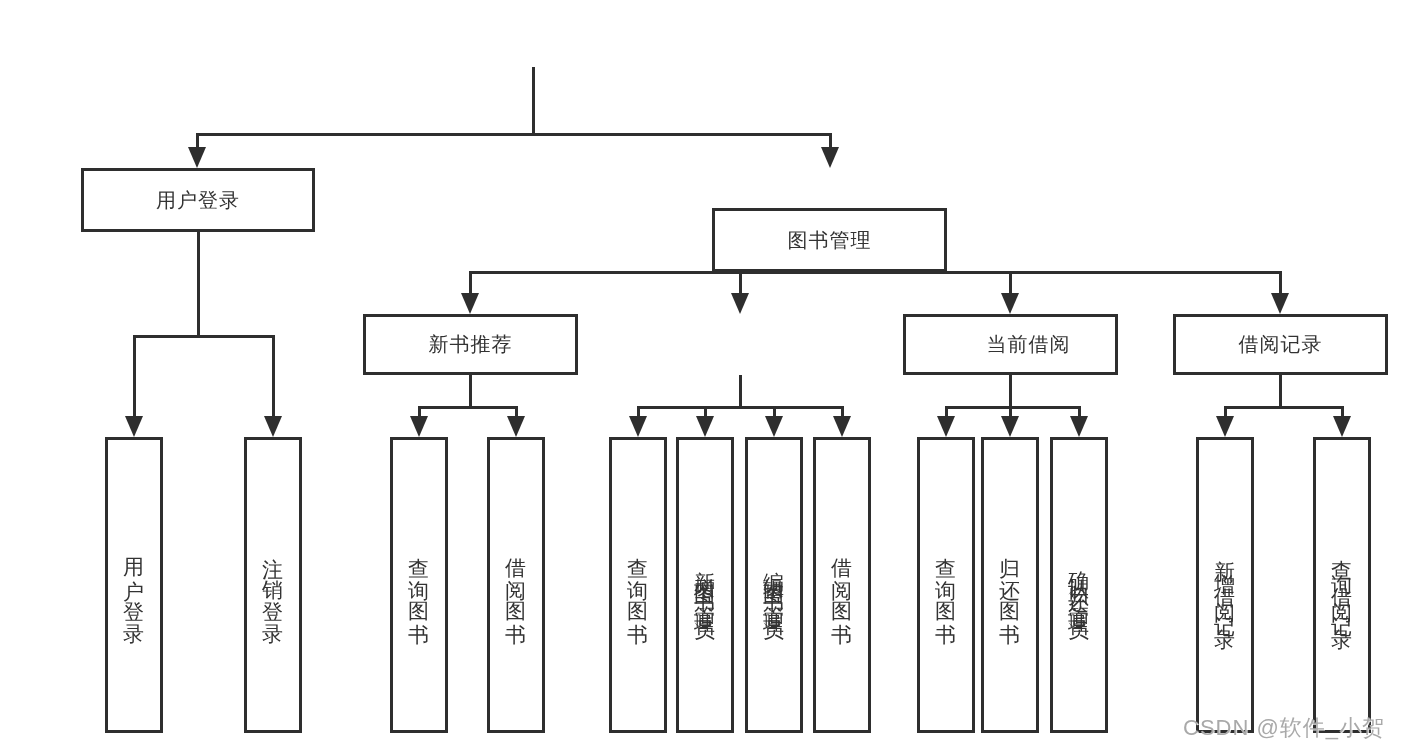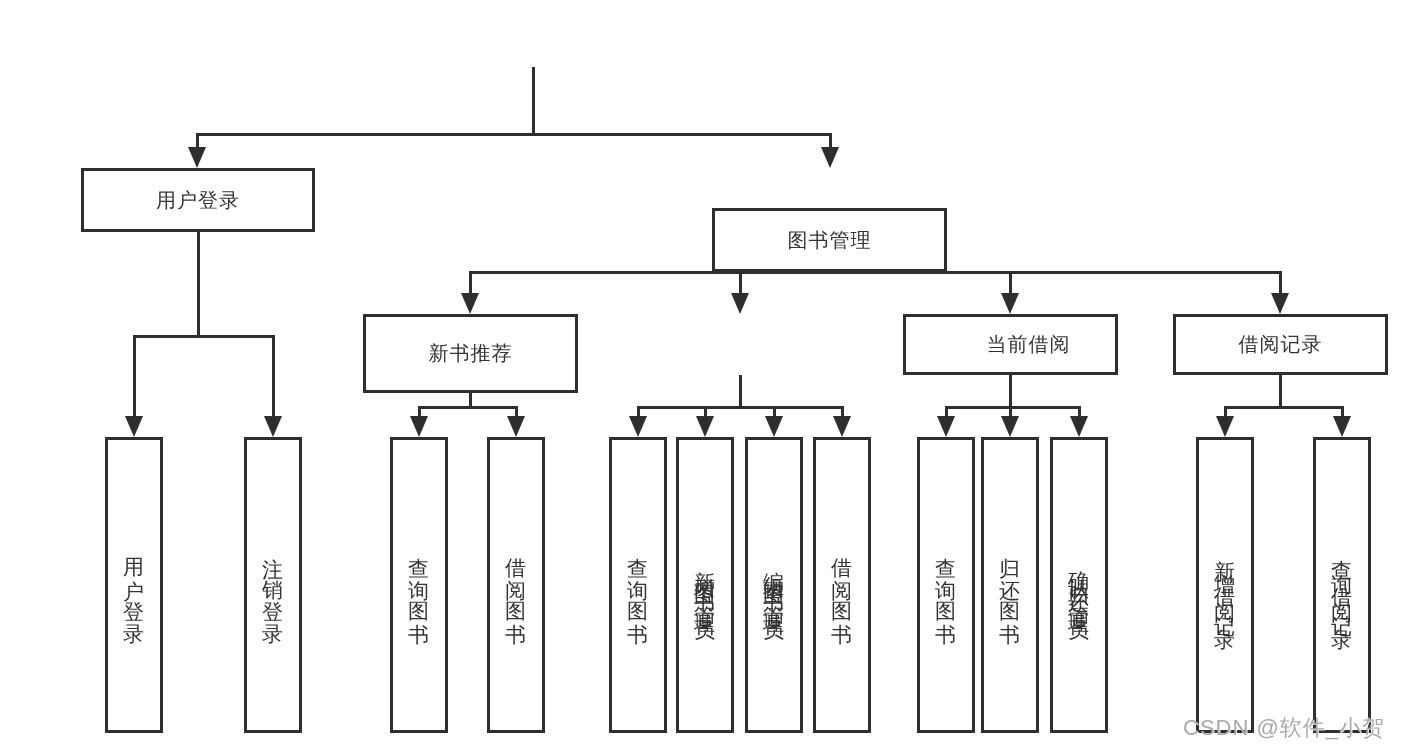--- a/index.html
+++ b/index.html
@@ -101,21 +101,21 @@
   <div class="a" style="left:1333px;top:416px;"></div>
 
 
   <div class="box" style="left:81px;top:168px;width:234px;height:64px;">
     <span>用户登录</span>
   </div>
   <div class="box" style="left:712px;top:168px;width:235px;height:64px;margin-top:40px;">
     <span>图书管理</span>
   </div>
 
-  <div class="box" style="left:363px;top:314px;width:215px;height:79px;">
+  <div class="box" style="left:363px;top:314px;width:215px;height:61px;">
     <span>新书推荐</span>
   </div>
   <div class="box" style="left:903px;top:314px;width:215px;height:61px;padding-left:36px;">
     <span>当前借阅</span>
   </div>
   <div class="box" style="left:1173px;top:314px;width:215px;height:61px;">
     <span>借阅记录</span>
   </div>
 
   <div class="vbox" style="left:105px;top:437px;width:58px;height:296px;">

